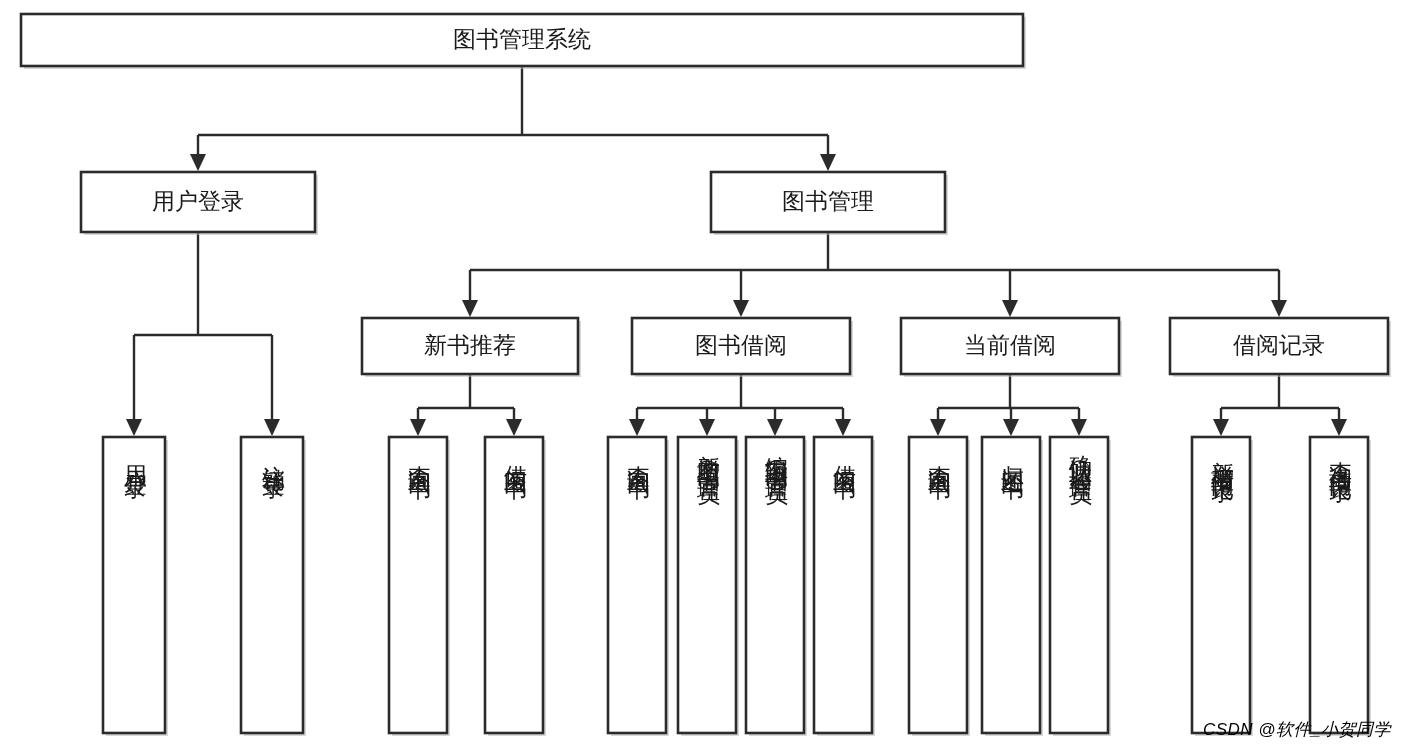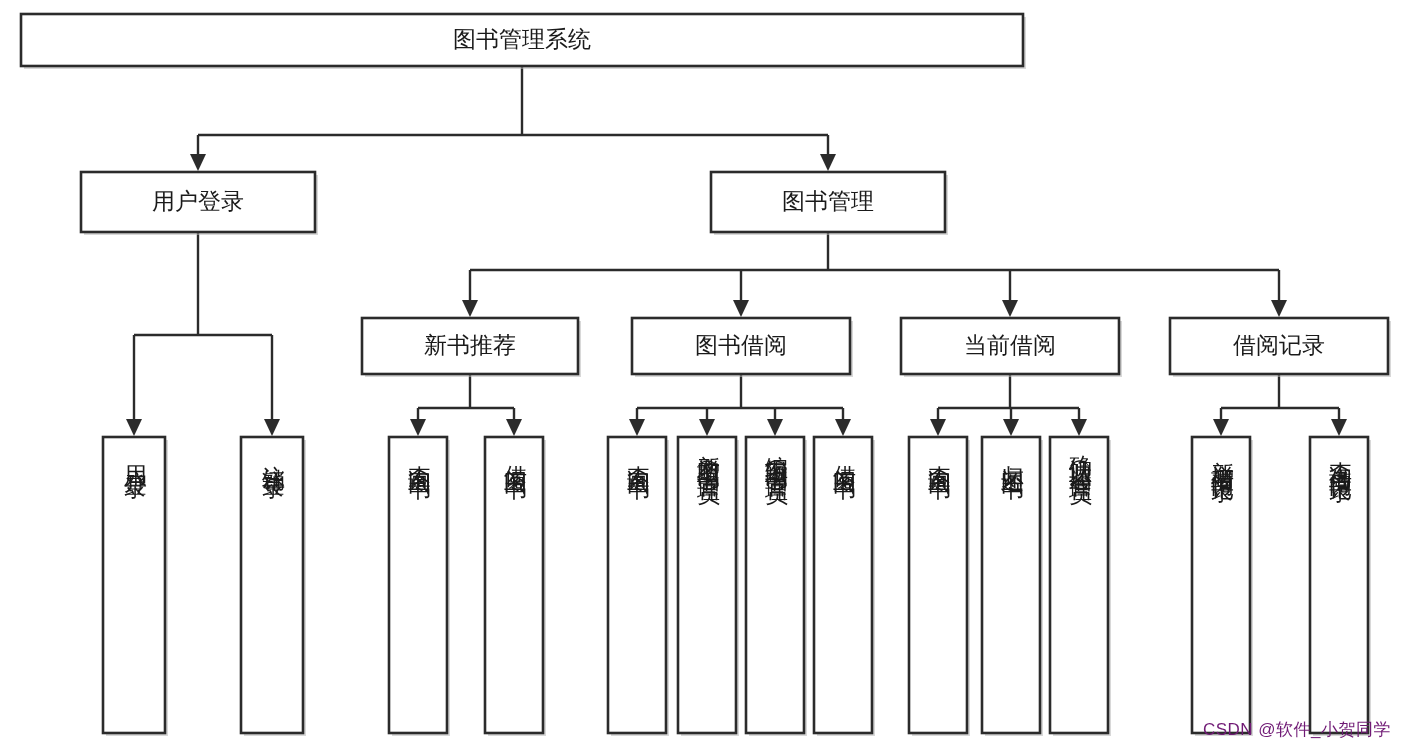--- a/index.html
+++ b/index.html
@@ -61,24 +61,25 @@
     writing-mode: vertical-rl;
     glyph-orientation-vertical: 0;
     letter-spacing: 4px;
   }
   .watermark {
     position: absolute;
     right: 14px;
     bottom: 6px;
     font-family: "Liberation Sans", "DejaVu Sans", sans-serif;
     font-size: 17px;
-    color: #701a75;
+    color: #000000;
     white-space: nowrap;
     letter-spacing: 0.5px;
     pointer-events: none;
+    font-style: italic;
   }
 </style>
 </head>
 <body>
 
 <div id="diagram-root">
   <svg class="diagram" id="diagram-svg" viewBox="0 0 1405 747" xmlns="http://www.w3.org/2000/svg">
     <g id="edge-layer">
         <path class="conn" d="M 522 66 L 522 135"></path>
         <path class="conn" d="M 198 135 L 828 135"></path>

